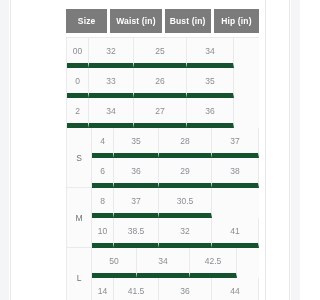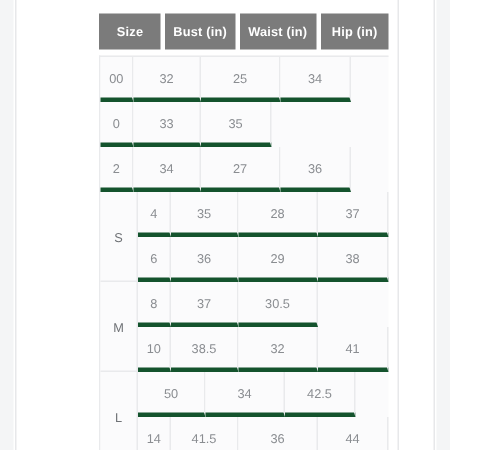--- a/index.html
+++ b/index.html
@@ -109,21 +109,21 @@
   .group-rows {
     flex: 1 1 auto;
   }
   .row {
     display: flex;
     height: 30px;
   }
   .td {
     box-sizing: border-box;
     border-right: 1px solid #e9eaec;
-    border-bottom: 3px solid #14532d;
+    border-bottom: 5px solid #14532d;
     display: flex;
     align-items: center;
     justify-content: center;
     font-size: 8.5px;
     color: #8a8d91;
     background: #fbfbfc;
   }
   .td.num   { width: 22px;  flex: 0 0 22px; }
   .td.bust  { width: 45px;  flex: 0 0 45px; }
   .td.waist { width: 53px;  flex: 0 0 53px; }
@@ -135,22 +135,22 @@
 <div class="page">
 
   <div class="edge-strip left"></div>
   <div class="edge-strip right"></div>
 
   <div class="content">
     <div class="chart-wrap">
 
       <div class="thead">
         <div class="th size">Size</div>
+        <div class="th waist">Waist (in)</div>
         <div class="th bust">Bust (in)</div>
-        <div class="th waist">Waist (in)</div>
         <div class="th hip">Hip (in)</div>
       </div>
 
       <div class="tbody">
 
         <div class="group">
           <div class="group-rows">
             <div class="row">
               <div class="td num">00</div>
               <div class="td bust">32</div>
@@ -158,20 +158,21 @@
               <div class="td hip">34</div>
             </div>
           </div>
         </div>
 
         <div class="group">
           <div class="group-rows">
             <div class="row">
               <div class="td num">0</div>
               <div class="td bust">33</div>
+              <div class="td waist">26</div>
               <div class="td hip">35</div>
             </div>
             <div class="row">
               <div class="td num">2</div>
               <div class="td bust">34</div>
               <div class="td waist">27</div>
               <div class="td hip">36</div>
             </div>
           </div>
         </div>

